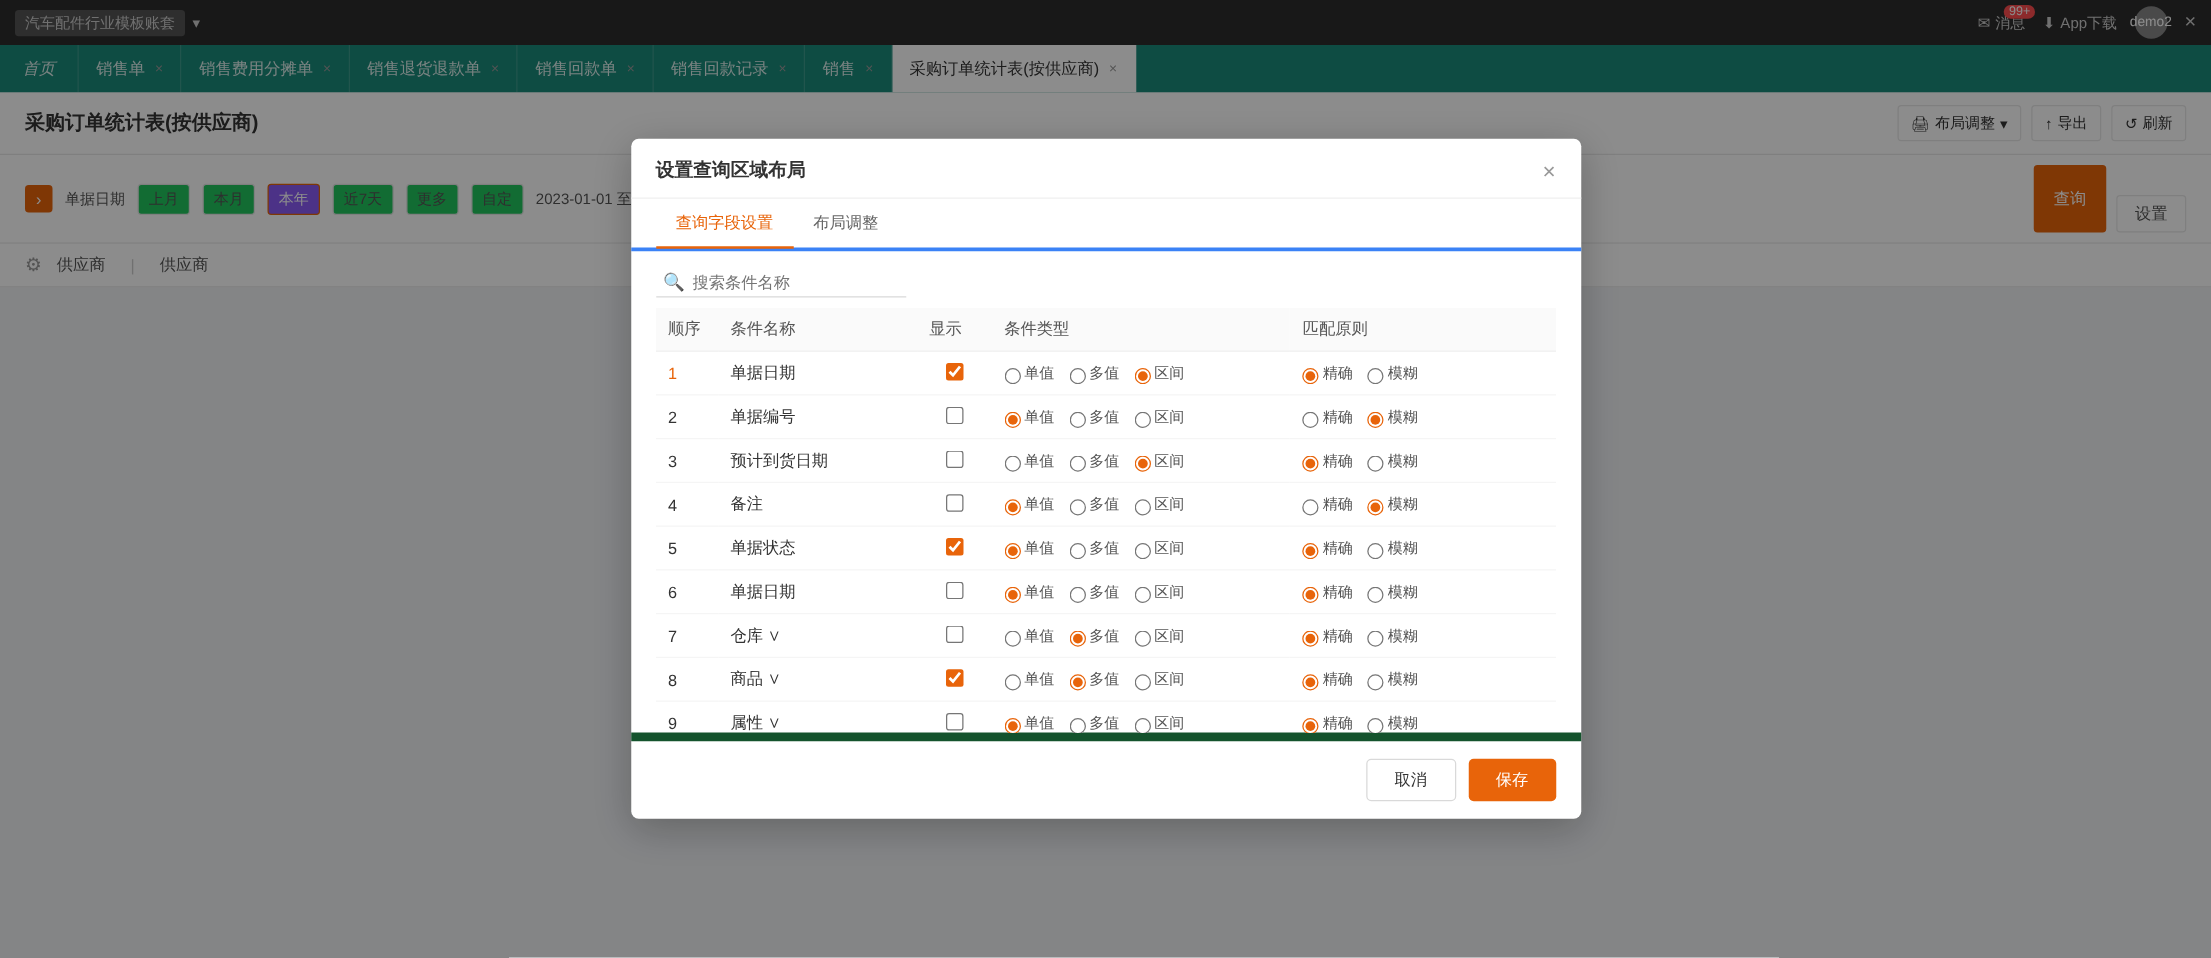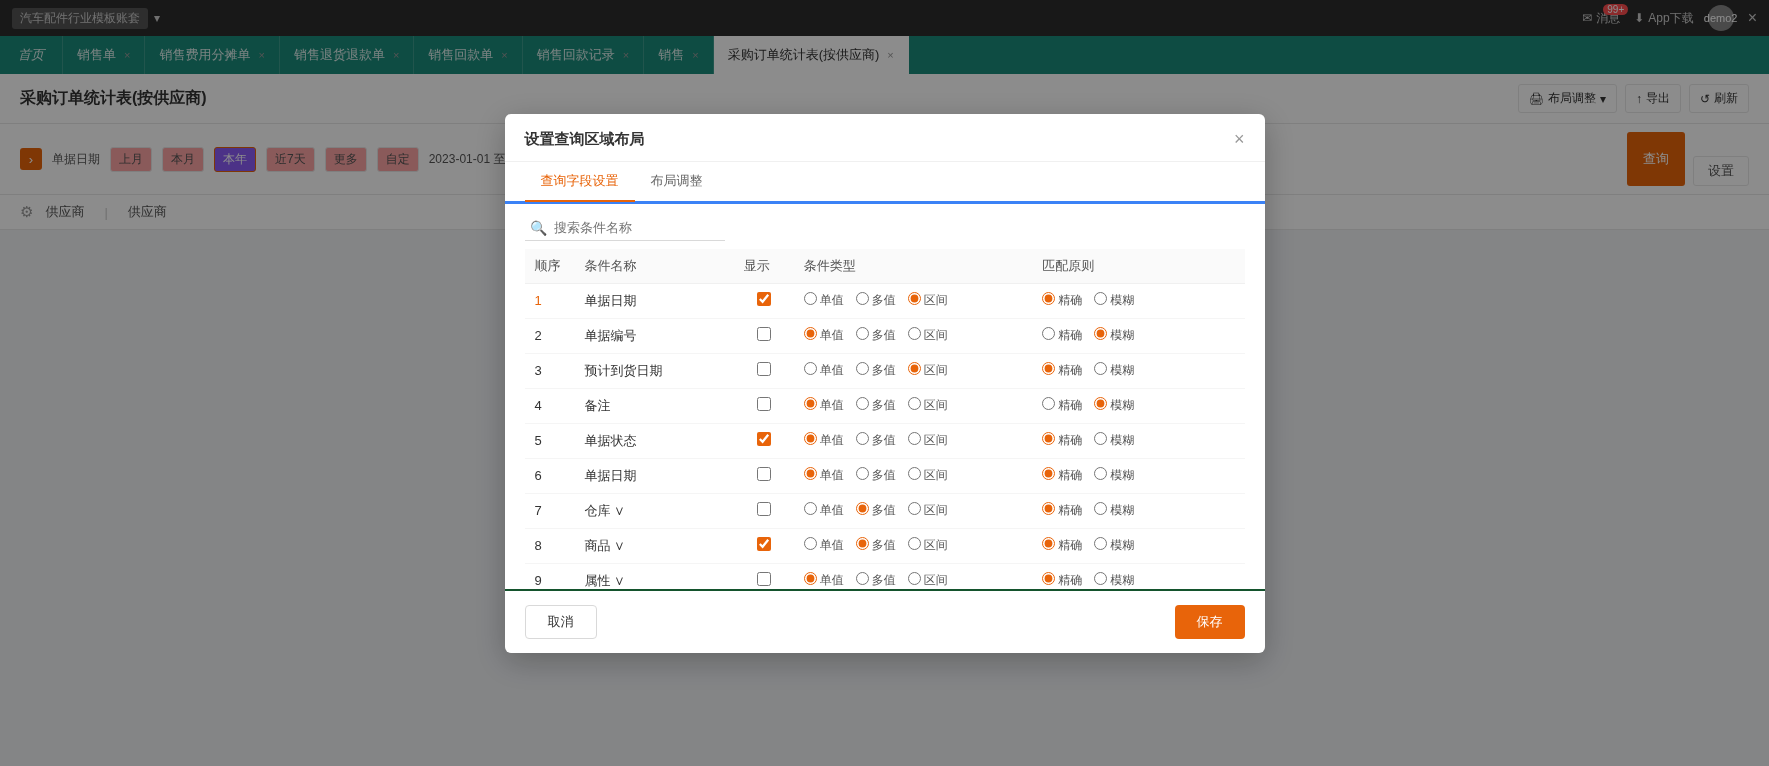--- a/index.html
+++ b/index.html
@@ -103,21 +103,21 @@
     .filterbar {
       background: #fff;
       padding: 8px 20px;
       display: flex;
       align-items: center;
       gap: 10px;
       border-bottom: 1px solid #e8e8e8;
     }
     .filter-arrow { background: #e8640a; color: #fff; border: none; width: 22px; height: 22px; border-radius: 3px; cursor: pointer; display: flex; align-items: center; justify-content: center; font-size: 13px; }
     .filter-label { color: #555; font-size: 12px; }
-    .filter-date-btn { padding: 3px 8px; border-radius: 3px; border: 1px solid #e8e8e8; background: #fca5a5; font-size: 12px; cursor: pointer; color: #555; }
+    .filter-date-btn { padding: 3px 8px; border-radius: 3px; border: 1px solid #e8e8e8; background: #22c55e; font-size: 12px; cursor: pointer; color: #555; }
     .filter-date-btn.active { background: #8b5cf6; color: #fff; border-color: #e8640a; }
     .filter-date-range { color: #555; font-size: 12px; }
     .filter-more { color: #999; font-size: 12px; cursor: pointer; }
     .filter-actions { margin-left: auto; display: flex; gap: 8px; }
     .btn-query { background: #e8640a; color: #fff; border: none; padding: 5px 16px; border-radius: 3px; cursor: pointer; font-size: 13px; }
     .btn-settings { border: 1px solid #e8e8e8; background: #fff; padding: 5px 14px; border-radius: 3px; cursor: pointer; color: #555; font-size: 13px; margin-top: 24px; }
 
     
     .table-header {
       background: #fff;
@@ -236,31 +236,31 @@
     .dt-table td {
       padding: 8px 10px;
       font-size: 13px;
       color: #333;
       border-bottom: 1px solid #f5f5f5;
       vertical-align: middle;
     }
 
     
     .radio-group { display: flex; align-items: center; gap: 12px; }
-    .radio-item { display: flex; align-items: flex-start; gap: 3px; cursor: pointer; font-size: 12px; color: #555; }
+    .radio-item { display: flex; align-items: flex-end; gap: 3px; cursor: pointer; font-size: 12px; color: #555; }
     input[type="radio"] { accent-color: #e8640a; cursor: pointer; }
     input[type="checkbox"] { accent-color: #e8640a; cursor: pointer; width: 14px; height: 14px; }
 
     
     .dialog-footer {
       padding: 14px 20px;
       display: flex;
-      justify-content: space-between;
+      justify-content: flex-end;
       gap: 10px;
-      border-top: 2px solid #14532d;
+      border-top: 7px solid #14532d;
     }
     .btn-cancel { border: 1px solid #d9d9d9; background: #fff; padding: 7px 22px; border-radius: 4px; cursor: pointer; font-size: 13px; color: #333; }
     .btn-save { background: #e8640a; color: #fff; border: none; padding: 7px 22px; border-radius: 4px; cursor: pointer; font-size: 13px; }
 
     
     .dialog-table::-webkit-scrollbar { width: 6px; }
     .dialog-table::-webkit-scrollbar-thumb { background: #d9d9d9; border-radius: 3px; }
 
     .col-match { min-width: 160px; }
     .col-type { min-width: 180px; }

